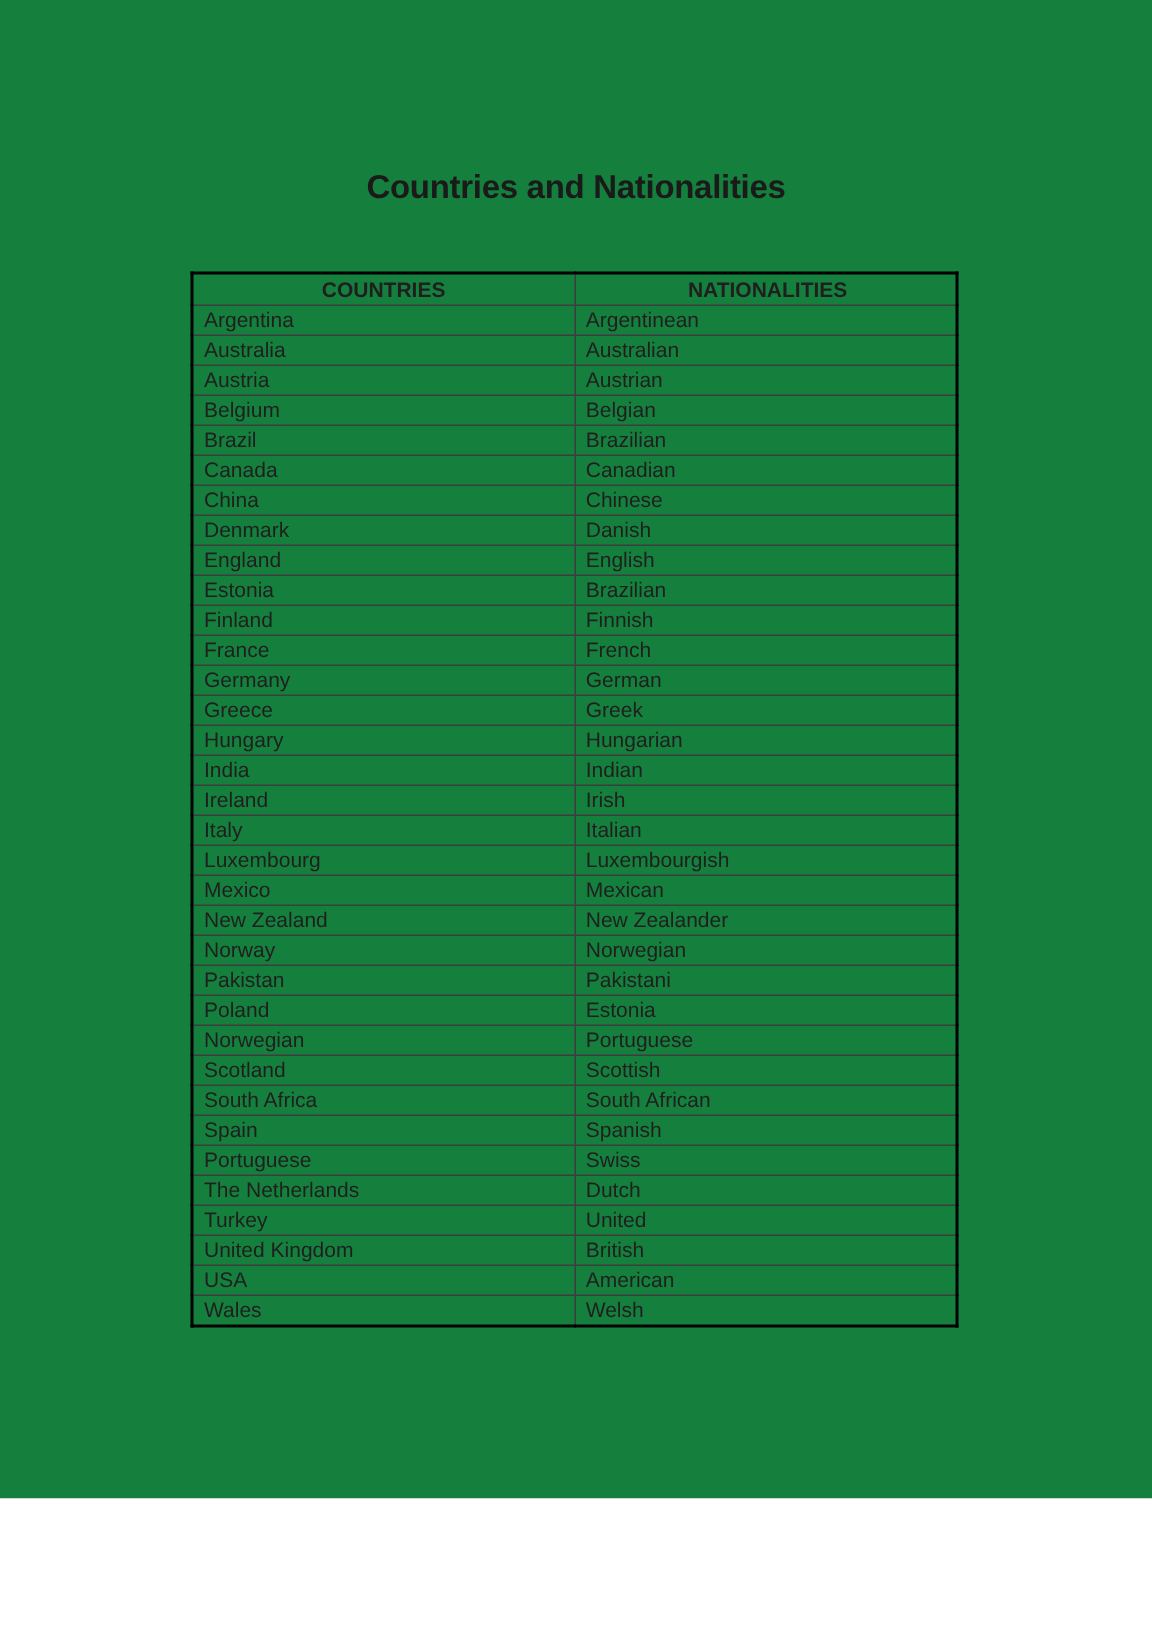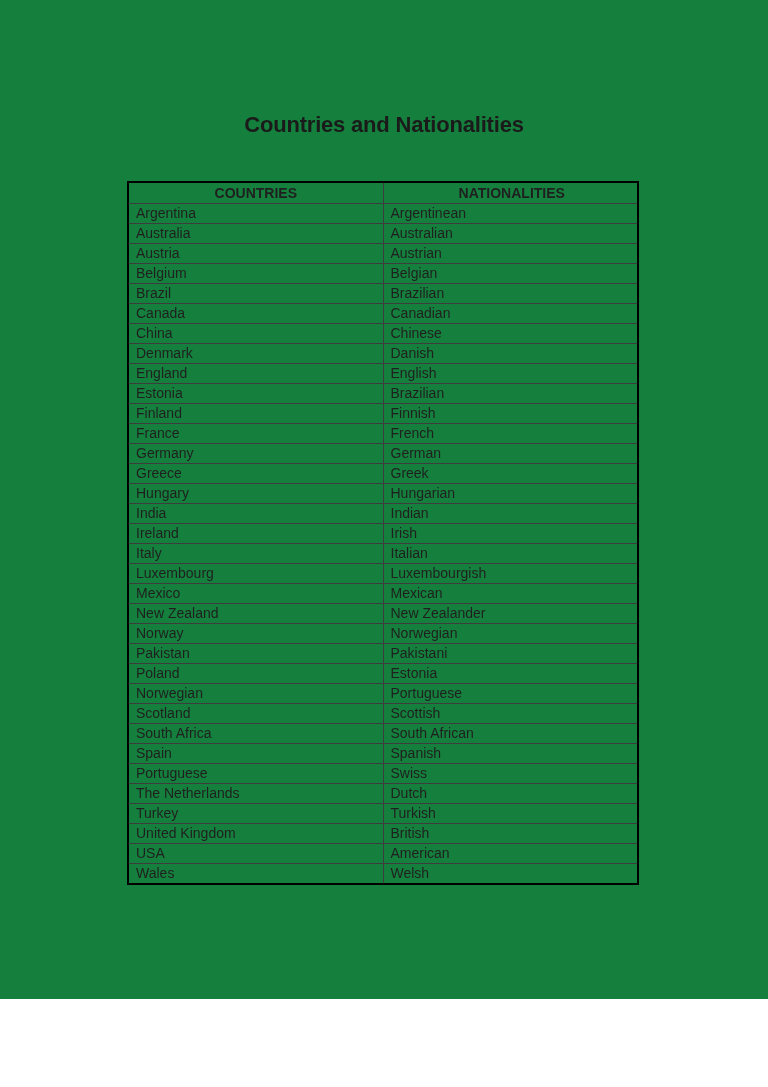--- a/index.html
+++ b/index.html
@@ -195,21 +195,21 @@
         <tr>
           <td>Portuguese</td>
           <td>Swiss</td>
         </tr>
         <tr>
           <td>The Netherlands</td>
           <td>Dutch</td>
         </tr>
         <tr>
           <td>Turkey</td>
-          <td>Turkish</td>
+          <td>United</td>
         </tr>
         <tr>
           <td>United Kingdom</td>
           <td>British</td>
         </tr>
         <tr>
           <td>USA</td>
           <td>American</td>
         </tr>
         <tr>

